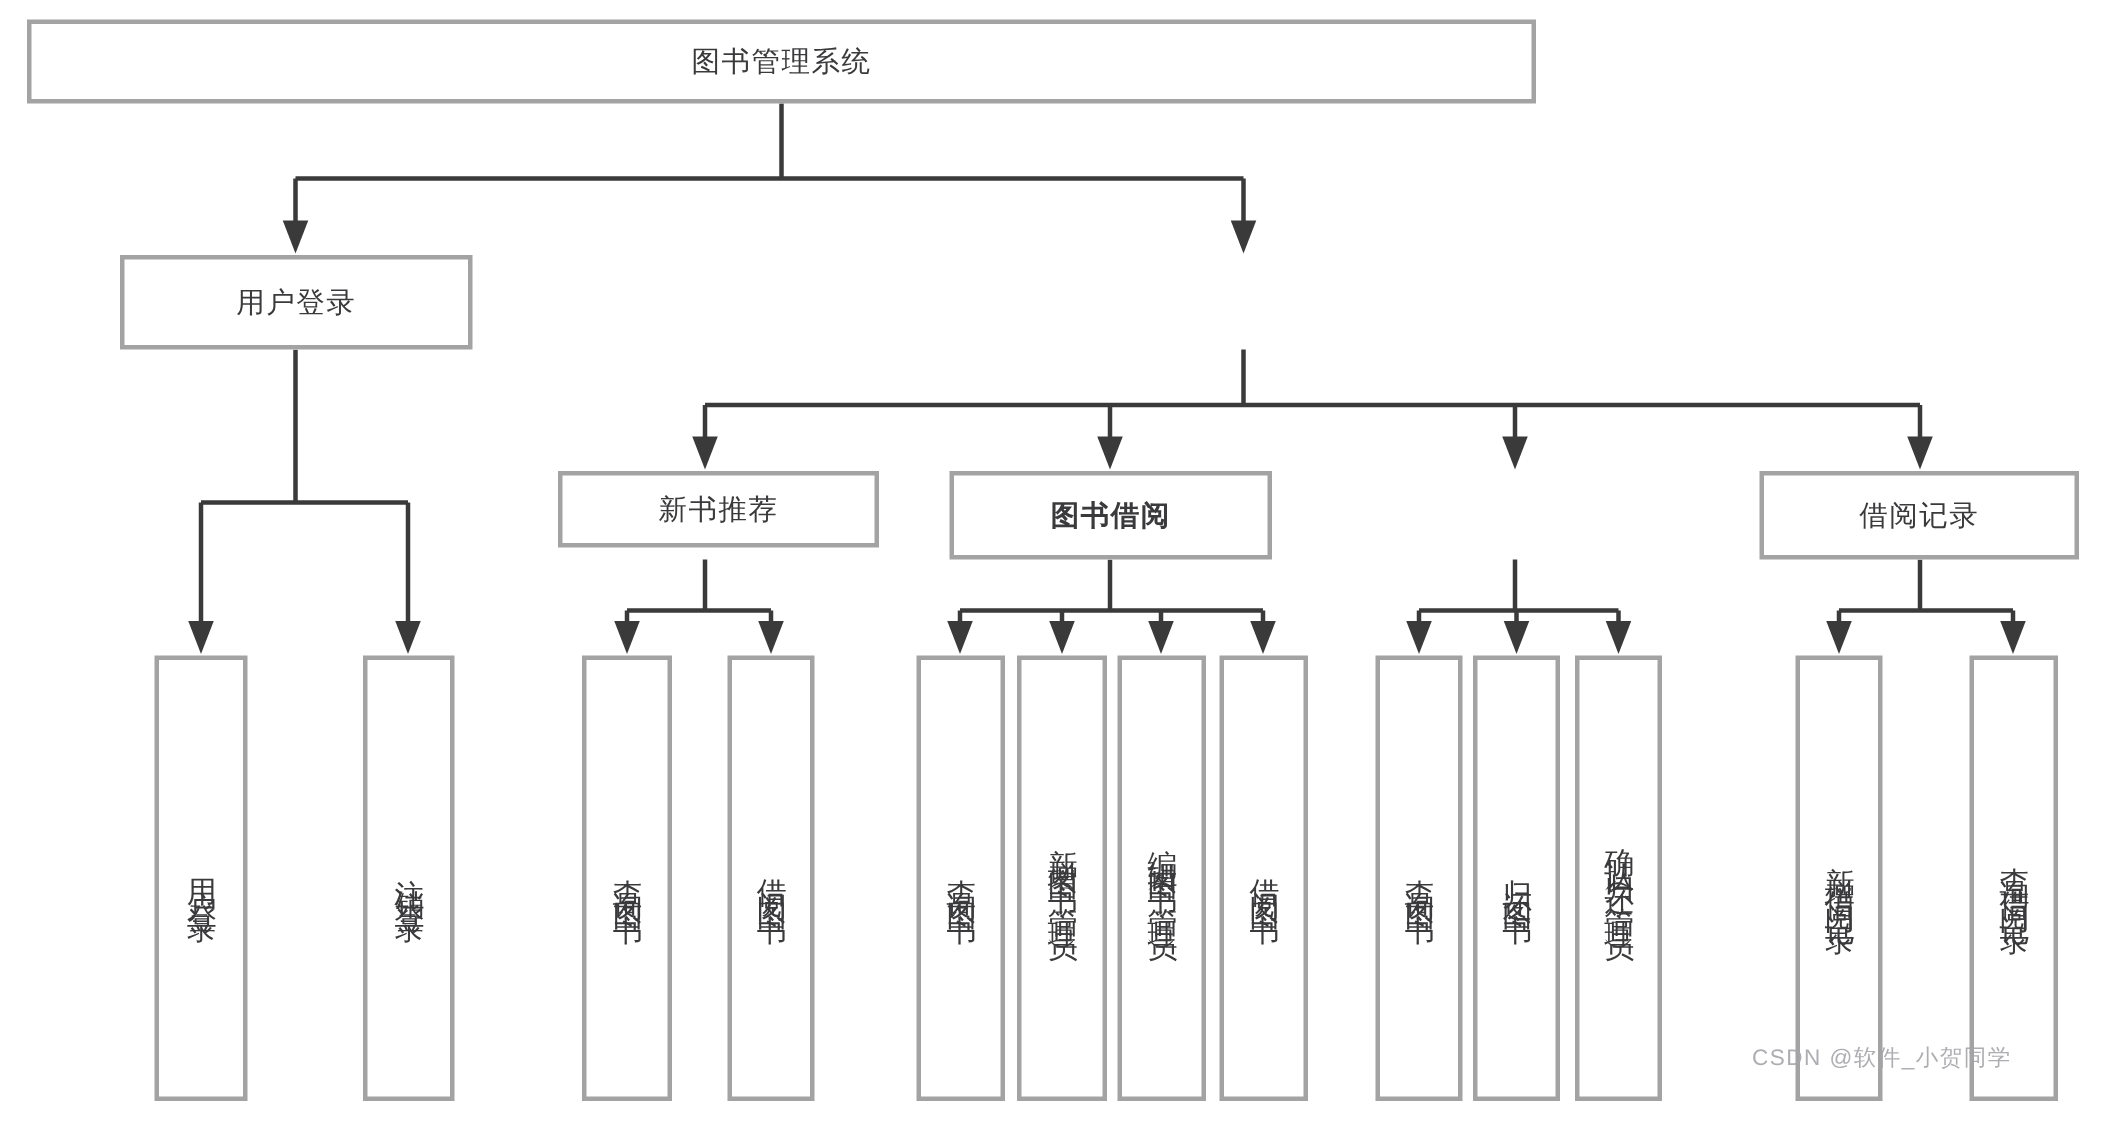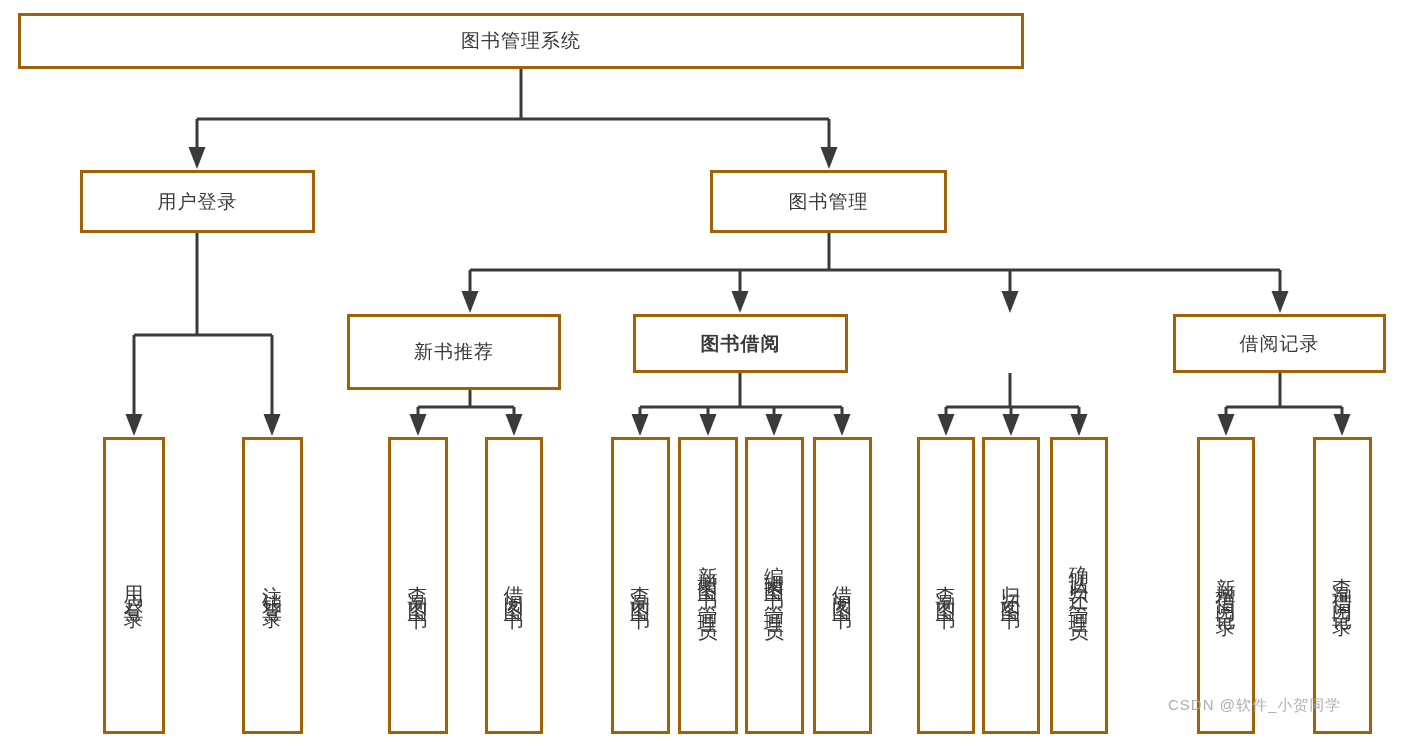--- a/index.html
+++ b/index.html
@@ -8,21 +8,21 @@
     width:1405px;height:747px;
     background:#ffffff;
     font-family:"Liberation Sans", sans-serif;
     color:#3a3a3c;
     overflow:hidden;
   }
   #wires{position:absolute;left:0;top:0;z-index:1;}
   .node{
     position:absolute;
     box-sizing:border-box;
-    border:3px solid #a16207;
+    border:3px solid #a3a3a3;
     background:#ffffff;
     display:flex;align-items:center;justify-content:center;
     z-index:2;
     font-size:19px;
     letter-spacing:1px;
     color:#3a3a3c;
   }
   .leaf{
     font-size:20px;
   }
@@ -114,25 +114,22 @@
     </g>
   </svg>
 
   <div class="node" style="left:18px;top:13px;width:1006px;height:56px;">
     <span>图书管理系统</span>
   </div>
 
   <div class="node" style="left:80px;top:170px;width:235px;height:63px;">
     <span>用户登录</span>
   </div>
-  <div class="node" style="left:710px;top:170px;width:237px;height:63px;">
-    <span>图书管理</span>
-  </div>
 
-  <div class="node" style="left:347px;top:314px;width:214px;height:76px;">
+  <div class="node" style="left:372px;top:314px;width:214px;height:51px;">
     <span>新书推荐</span>
   </div>
   <div class="node" style="left:633px;top:314px;width:215px;height:59px;font-weight:bold;">
     <span>图书借阅</span>
   </div>
   <div class="node" style="left:1173px;top:314px;width:213px;height:59px;">
     <span>借阅记录</span>
   </div>
 
   <div class="node leaf" style="left:103px;top:437px;width:62px;height:297px;">

